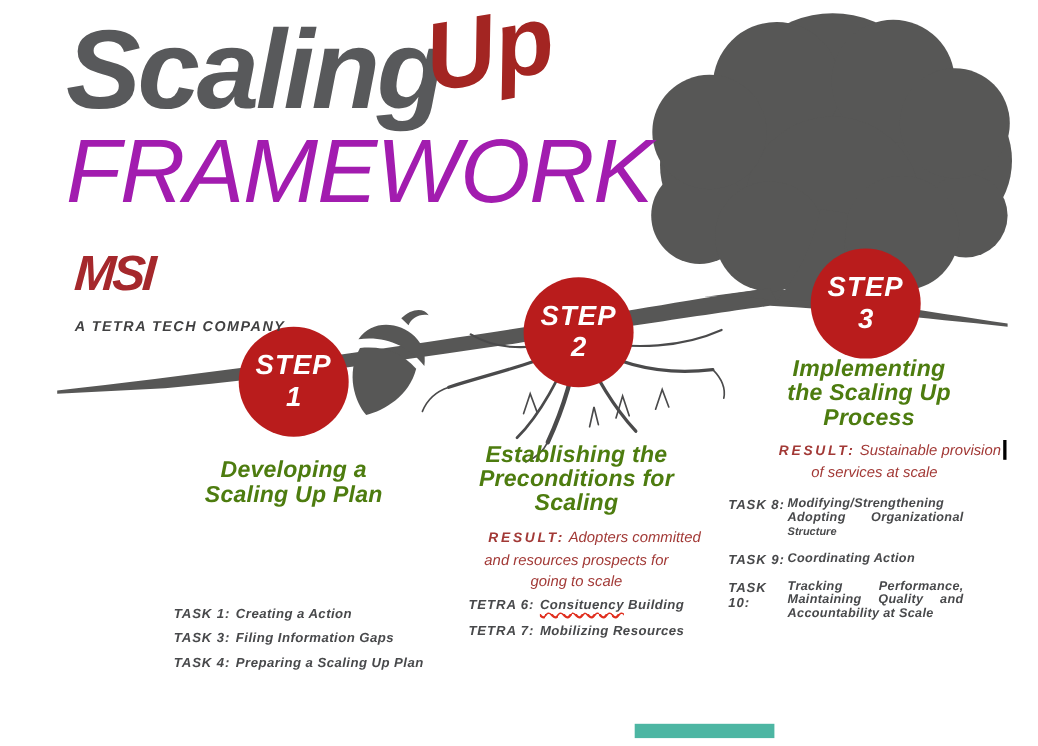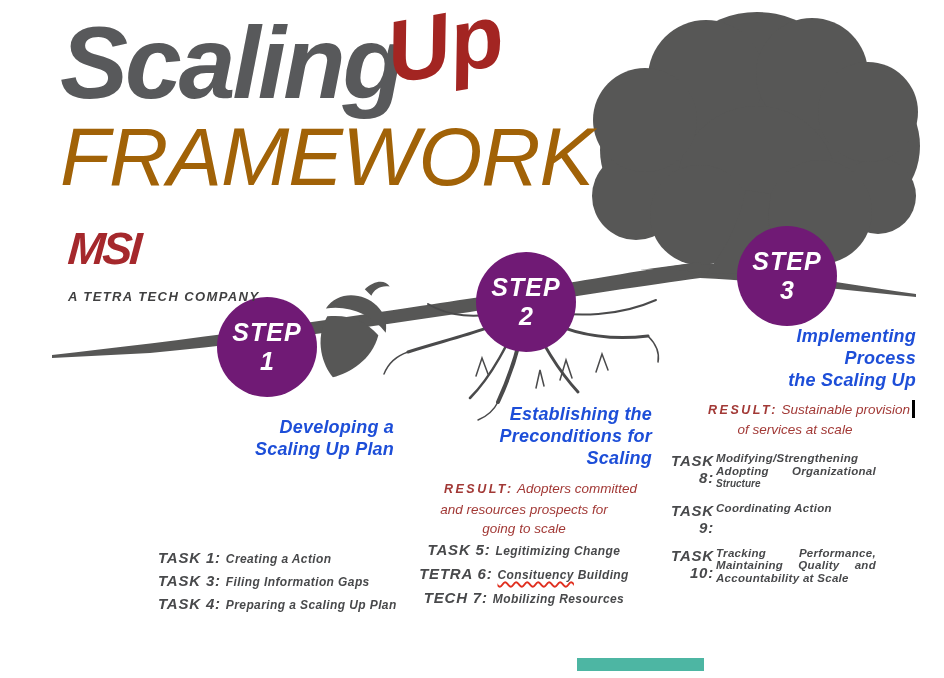--- a/index.html
+++ b/index.html
@@ -6,41 +6,41 @@
   .canvas{position:relative;width:944px;height:678px;background:#ffffff;overflow:hidden;
           font-family:"Liberation Sans","DejaVu Sans",sans-serif;font-style:italic;}
   svg.art{position:absolute;left:0;top:0;z-index:1;}
 
   
   .t-main{position:absolute;left:60px;top:12px;font-size:102px;line-height:1;font-weight:bold;
           letter-spacing:-3px;color:#58595B;z-index:3;}
   .t-accent{position:absolute;left:386px;top:0px;font-size:88px;line-height:1;font-weight:bold;
           color:#A32522;transform:rotate(-10deg);z-index:4;}
   .t-sub{position:absolute;left:60px;top:116px;font-size:82px;line-height:1;font-weight:400;
-          letter-spacing:-1px;color:#a16207;z-index:3;}
+          letter-spacing:-1px;color:#a21caf;z-index:3;}
 
   
   .logo{position:absolute;left:68px;top:226px;z-index:3;}
   .logo-text{font-size:45px;line-height:1;font-weight:800;letter-spacing:-3px;color:#A5282C;
           transform:skewX(-4deg);}
   .logo-tag{margin-top:18px;font-size:13px;font-weight:700;letter-spacing:1.4px;color:#404041;}
 
   
-  .step-circle{position:absolute;width:100px;height:100px;border-radius:50%;background:#701a75;
+  .step-circle{position:absolute;width:100px;height:100px;border-radius:50%;background:#b91c1c;
           color:#fff;display:flex;flex-direction:column;align-items:center;justify-content:center;
           z-index:2;font-weight:800;}
   .step-word{font-size:25px;letter-spacing:1px;line-height:1;}
   .step-num{font-size:25px;line-height:1;margin-top:4px;}
   .c1{left:217px;top:297px;}
   .c2{left:476px;top:252px;}
   .c3{left:737px;top:226px;}
 
   
-  .heading{position:absolute;z-index:3;text-align:right;font-weight:bold;color:#1d4ed8;
-          font-size:18px;line-height:21.5px;letter-spacing:0.2px;}
+  .heading{position:absolute;z-index:3;text-align:center;font-weight:bold;color:#4d7c0f;
+          font-size:21px;line-height:21.5px;letter-spacing:0.2px;}
   .h1{left:140px;top:417px;width:254px;}
   .h2{left:396px;top:403px;width:256px;line-height:22px;}
   .h3{left:664px;top:325px;width:252px;line-height:22px;}
 
   
   .result{position:absolute;z-index:3;text-align:center;color:#A23936;font-size:13.5px;
           line-height:19.5px;}
   .r1{left:130px;top:484px;width:274px;}
   .r2{left:392px;top:479px;width:264px;}
   .r3{left:653px;top:400px;width:284px;line-height:19px;}
@@ -49,21 +49,21 @@
           vertical-align:-4px;}
 
   
   .tasks{position:absolute;z-index:3;color:#48494B;font-weight:bold;}
   .tk1{left:158px;top:551px;font-size:12px;letter-spacing:0.4px;}
   .tk1 .t-row{margin-bottom:8px;line-height:14px;white-space:nowrap;}
   .tk2{left:396px;top:543px;width:256px;text-align:center;font-size:12px;letter-spacing:0.4px;}
   .tk2 .t-row{margin-bottom:9px;line-height:14px;white-space:nowrap;}
   .tk3{left:662px;top:452px;font-size:11.5px;letter-spacing:0.3px;}
   .t3-row{display:flex;margin-bottom:11px;}
-  .t-id{font-size:15px;letter-spacing:0.8px;margin-right:5px;text-align:right;}
+  .t-id{font-size:12px;letter-spacing:0.8px;margin-right:5px;}
   .tk3 .t-id{flex:0 0 52px;margin-right:2px;}
   .t3-label{width:160px;text-align:justify;line-height:12.5px;}
   .t-strong{font-size:10px;letter-spacing:0;}
   .misspelled{text-decoration:underline;text-decoration-style:wavy;
           text-decoration-color:#E02F1F;text-decoration-thickness:2px;text-underline-offset:2px;}
 
   .teal-bar{position:absolute;left:577px;top:658px;width:127px;height:13px;background:#4DB6A3;
           z-index:5;}
 </style>
 </head>
@@ -157,29 +157,28 @@
     <div>Preconditions for</div>
     <div>Scaling</div>
   </div>
   <div class="result r2">
     <div><span class="r-label">RESULT:</span>
       <span>Adopters committed</span></div>
     <div>and resources prospects for</div>
     <div>going to scale</div>
   </div>
   <div class="tasks tk2">
-    <div class="t-row"><span class="t-id">TASK 5:</span><span>Legitimizing Change</span></div>
     <div class="t-row"><span class="t-id">TETRA 6:</span><span class="misspelled">Consituency</span><span> Building</span></div>
-    <div class="t-row"><span class="t-id">TECH 7:</span><span>Mobilizing Resources</span></div>
+    <div class="t-row"><span class="t-id">TETRA 7:</span><span>Mobilizing Resources</span></div>
   </div>
 
   <div class="heading h3">
     <div>Implementing</div>
+    <div>the Scaling Up</div>
     <div>Process</div>
-    <div>the Scaling Up</div>
   </div>
   <div class="result r3">
     <div><span class="r-label">RESULT:</span>
       <span>Sustainable provision</span><span class="caret"></span></div>
     <div>of services at scale</div>
   </div>
   <div class="tasks tk3">
     <div class="t3-row">
       <span class="t-id">TASK 8:</span>
       <span class="t3-label"><span>Modifying/Strengthening Adopting Organizational</span>

